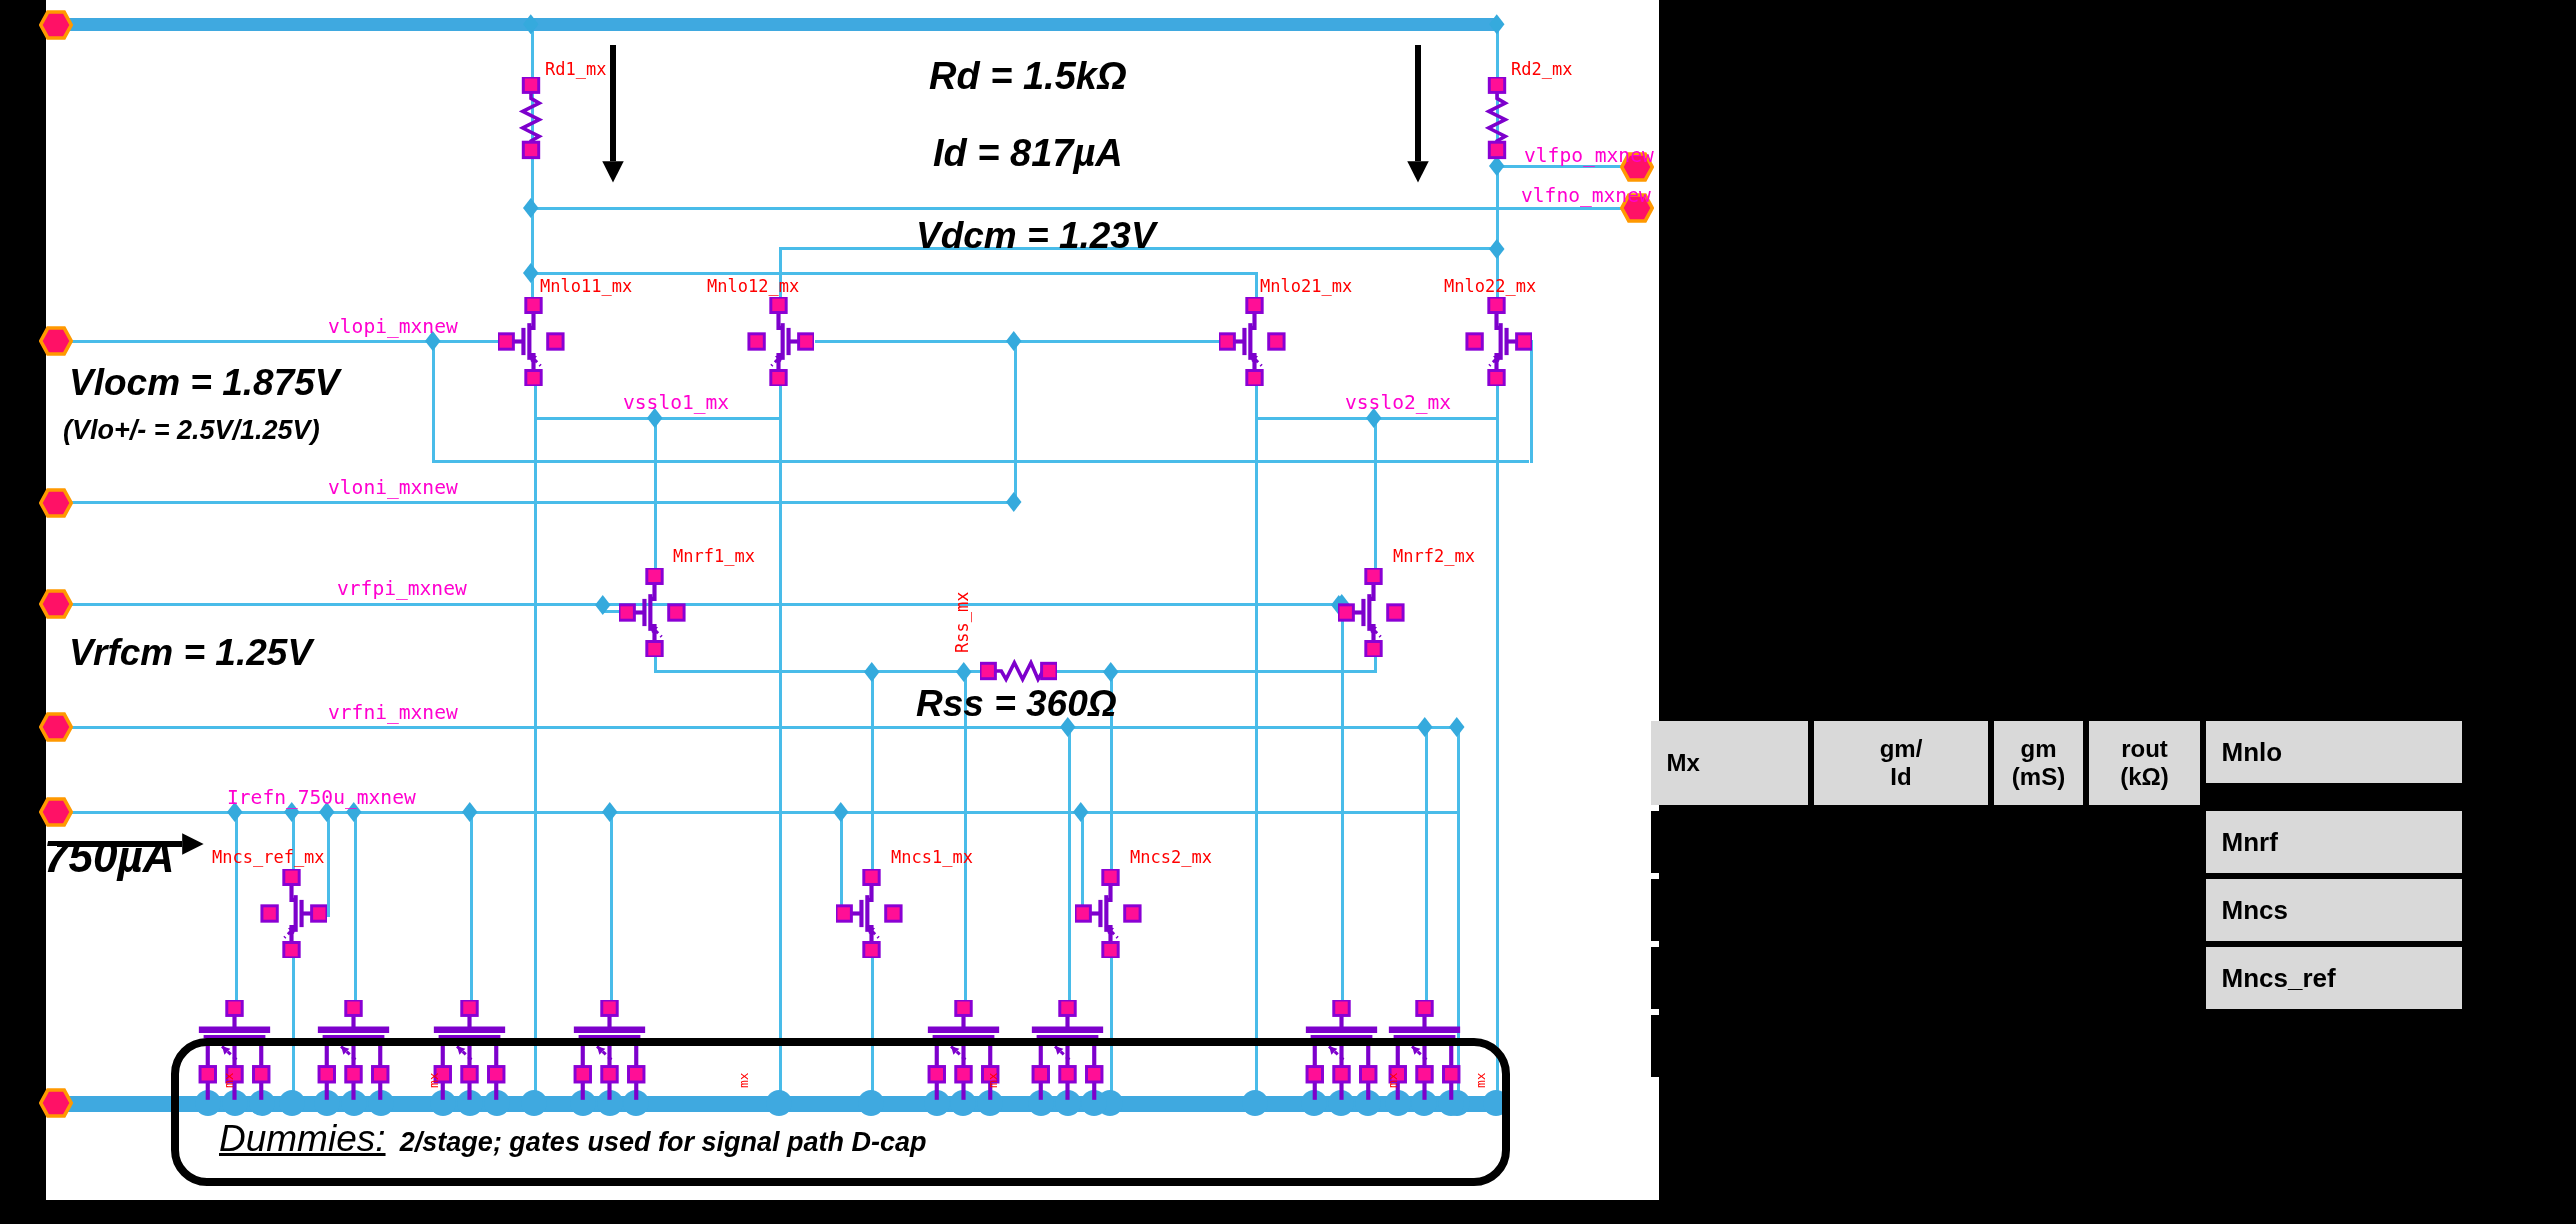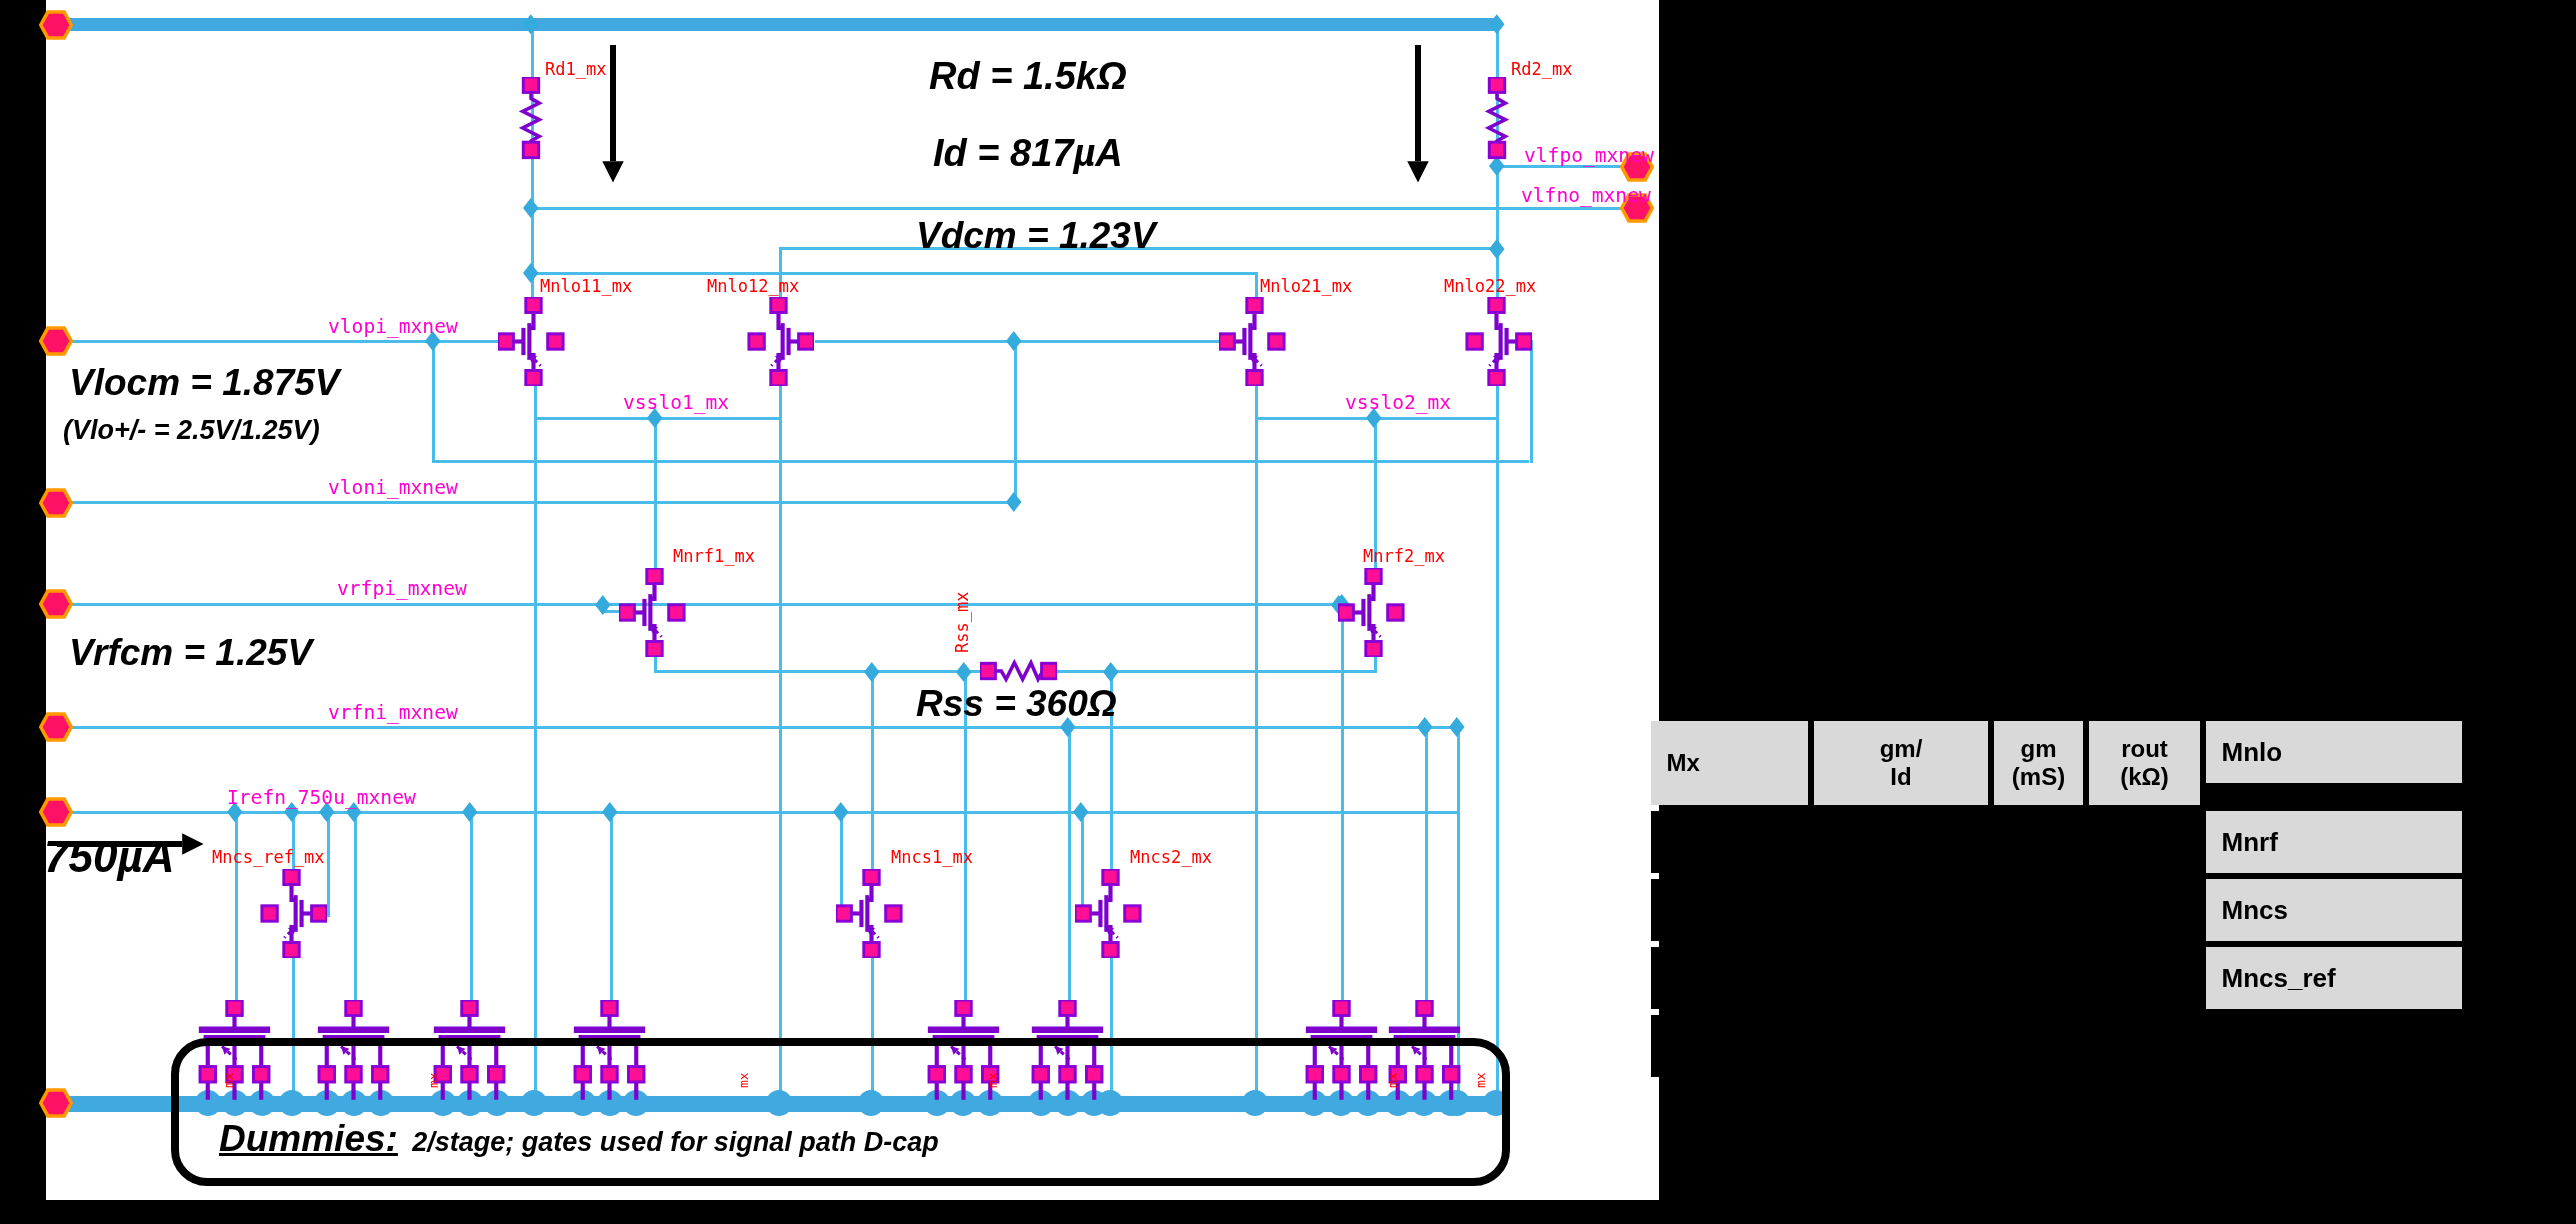--- a/index.html
+++ b/index.html
@@ -15,21 +15,21 @@
   .dev{position:absolute;}
   .netlbl{position:absolute;color:#ff00d0;font-size:19.6px;font-family:"DejaVu Sans Mono",monospace;white-space:nowrap;}
   .instlbl{position:absolute;color:#ff0000;font-size:17px;font-family:"DejaVu Sans Mono",monospace;white-space:nowrap;}
   .ann{position:absolute;color:#000;font-weight:bold;font-style:italic;white-space:nowrap;}
   .minilbl{position:absolute;color:#ff0000;font-size:13px;font-family:"DejaVu Sans Mono",monospace;
            transform:rotate(-90deg);transform-origin:left top;white-space:nowrap;}
   .rot{transform:rotate(-90deg);transform-origin:left top;}
   #dummybox{position:absolute;left:171px;top:1038px;width:1323px;height:132px;
             border:8.3px solid #000;border-radius:36px;background:transparent;}
   #dummynote{position:absolute;left:219px;top:1118px;color:#000;white-space:nowrap;}
-  #dummynote .t{font-size:37px;font-weight:bold;font-style:italic;text-decoration:underline;}
+  #dummynote .t{font-size:37px;font-weight:normal;font-style:italic;text-decoration:underline;}
   #dummynote .b{font-size:27px;font-weight:bold;font-style:italic;margin-left:14.3px;}
   .arrow{position:absolute;}
   
   #ptable{position:absolute;left:1651px;top:721px;display:grid;
           grid-template-columns:157px 174px 89px 111px 256px 107px;gap:6px;}
   #ptable .hdr{background:#d9d9d9;height:84px;display:flex;align-items:center;
          font-weight:bold;font-size:24px;color:#000;white-space:pre-line;line-height:1.15;}
   #ptable .hdr.c{justify-content:center;text-align:center;}
   #ptable .hdr.l{padding-left:15.5px;}
   #ptable .rowlbl{background:#d9d9d9;height:62px;display:flex;align-items:center;
@@ -529,21 +529,21 @@
       <div class="netlbl" style="left: 227px; top: 786px;">Irefn_750u_mxnew</div>
       <div class="netlbl" style="left: 623px; top: 391px;">vsslo1_mx</div>
       <div class="netlbl" style="left: 1345px; top: 391px;">vsslo2_mx</div>
       <div class="instlbl" style="left: 545px; top: 59px;">Rd1_mx</div>
       <div class="instlbl" style="left: 1511px; top: 59px;">Rd2_mx</div>
       <div class="instlbl" style="left: 540px; top: 276px;">Mnlo11_mx</div>
       <div class="instlbl" style="left: 707px; top: 276px;">Mnlo12_mx</div>
       <div class="instlbl" style="left: 1260px; top: 276px;">Mnlo21_mx</div>
       <div class="instlbl" style="left: 1444px; top: 276px;">Mnlo22_mx</div>
       <div class="instlbl" style="left: 673px; top: 546px;">Mnrf1_mx</div>
-      <div class="instlbl" style="left: 1363px; top: 546px; text-align: right;">Mnrf2_mx</div>
+      <div class="instlbl" style="left: 1393px; top: 546px; text-align: right;">Mnrf2_mx</div>
       <div class="instlbl" style="left: 212px; top: 847px;">Mncs_ref_mx</div>
       <div class="instlbl" style="left: 891px; top: 847px;">Mncs1_mx</div>
       <div class="instlbl" style="left: 1130px; top: 847px;">Mncs2_mx</div>
       <div class="instlbl rot" style="left: 952px; top: 653px;">Rss_mx</div>
       <div class="minilbl" style="left: 221px; top: 1088px;">mx</div>
       <div class="minilbl" style="left: 426px; top: 1088px;">mx</div>
       <div class="minilbl" style="left: 736px; top: 1088px;">mx</div>
       <div class="minilbl" style="left: 985px; top: 1088px;">mx</div>
       <div class="minilbl" style="left: 1385px; top: 1088px;">mx</div>
       <div class="minilbl" style="left: 1473px; top: 1088px;">mx</div>

